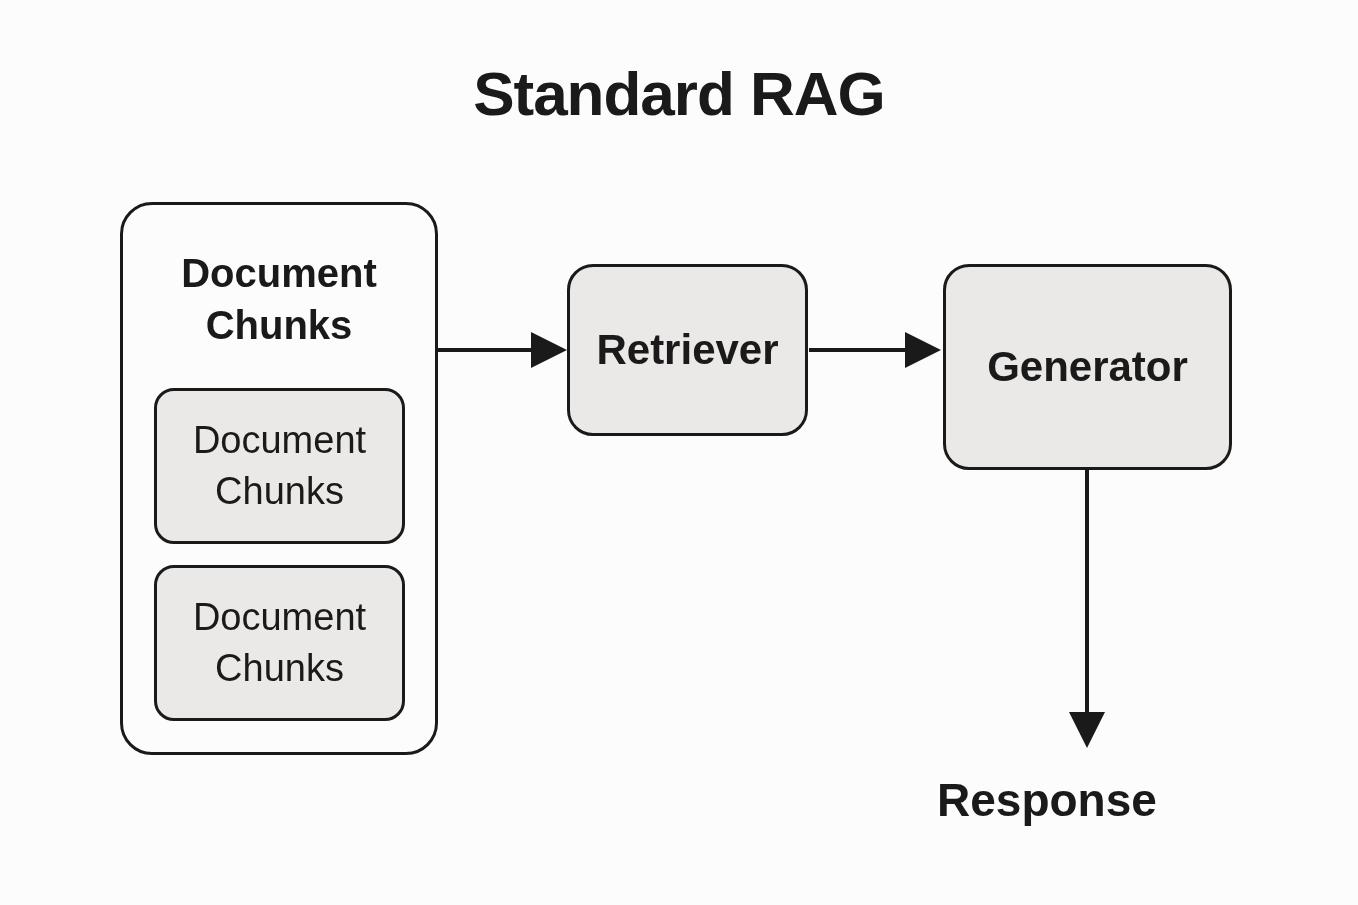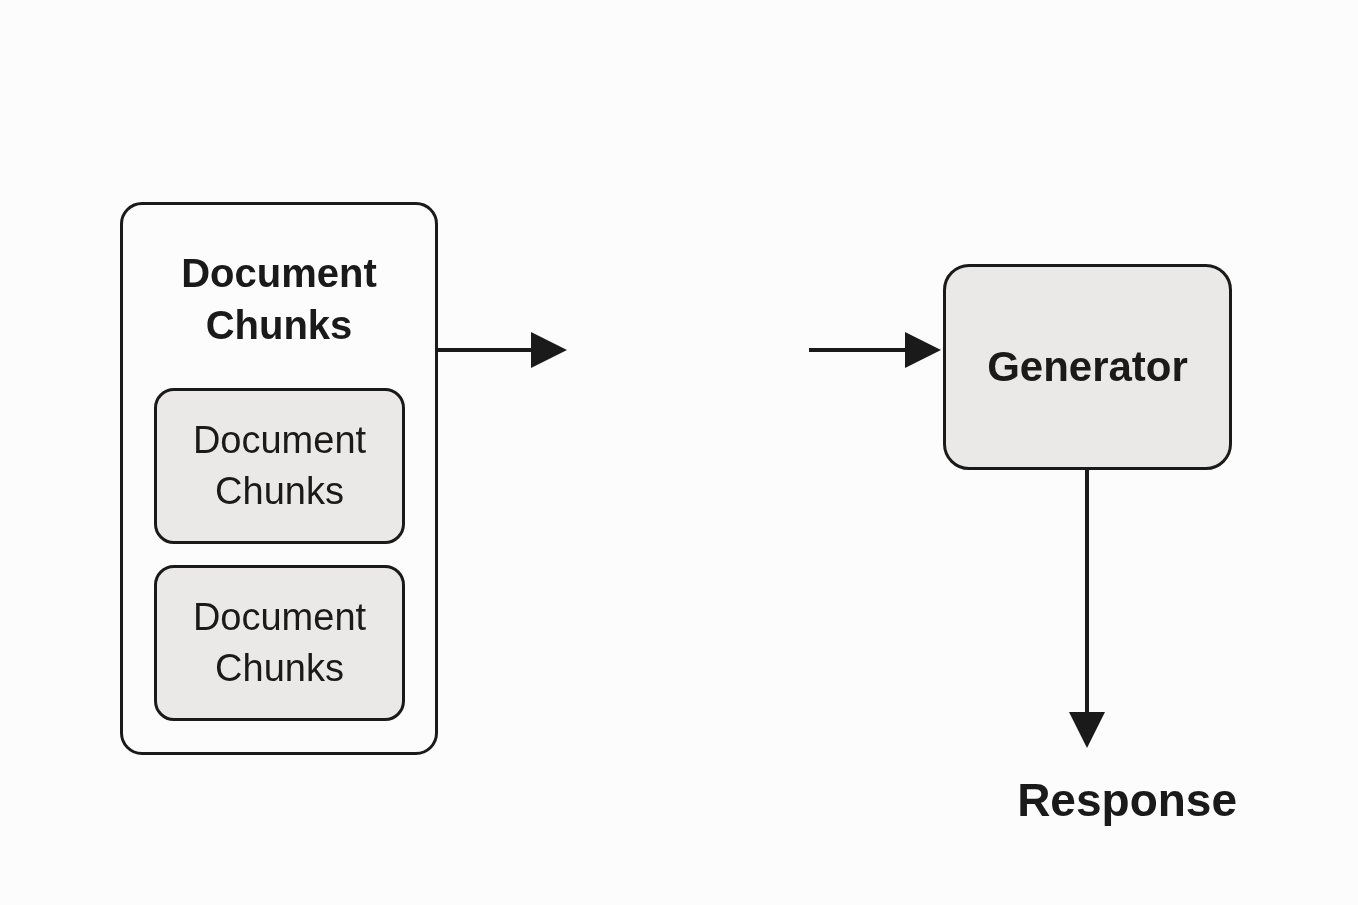--- a/index.html
+++ b/index.html
@@ -33,21 +33,21 @@
     left: 0;
     top: 0;
   }
   .group {
     position: absolute;
     left: 120px;
     top: 202px;
     width: 318px;
     height: 553px;
     border: 3px solid var(--stroke, #1a1a1a);
-    border-radius: 22px;
+    border-radius: 32px;
     background: var(--bg, #fcfcfc);
     box-sizing: border-box;
   }
   .group-header {
     position: absolute;
     top: 42px;
     left: 6px;
     right: 6px;
     text-align: center;
     font-size: 40px;
@@ -96,30 +96,31 @@
     left: 943px;
     top: 264px;
     width: 289px;
     height: 206px;
   }
   .response {
     position: absolute;
     left: 937px;
     top: 773px;
     width: 300px;
-    text-align: right;
+    text-align: left;
     font-size: 46px;
     font-weight: 700;
   }
 </style>
 </head>
 <body>
 
 <div class="canvas">
 
+  <div class="title">Standard RAG</div>
 
   <svg class="arrows" width="1358" height="905" viewBox="0 0 1358 905">
     <g stroke="#1a1a1a" stroke-width="4" fill="#1a1a1a">
       <line x1="438" y1="350" x2="534" y2="350"></line>
       <polygon points="567,350 531,332 531,368" stroke="none"></polygon>
     </g>
     <g stroke="#1a1a1a" stroke-width="4" fill="#1a1a1a">
       <line x1="809" y1="350" x2="907" y2="350"></line>
       <polygon points="941,350 905,332 905,368" stroke="none"></polygon>
     </g>
@@ -132,20 +133,23 @@
   <div class="group">
     <div class="group-header">Document Chunks</div>
     <div class="chunk chunk-1">
       <span>Document Chunks</span>
     </div>
     <div class="chunk chunk-2">
       <span>Document Chunks</span>
     </div>
   </div>
 
+  <div class="node node-retriever">
+    <span>Retriever</span>
+  </div>
 
   <div class="node node-generator">
     <span>Generator</span>
   </div>
 
   <div class="response">Response</div>
 
 </div>
 
 </body></html>

